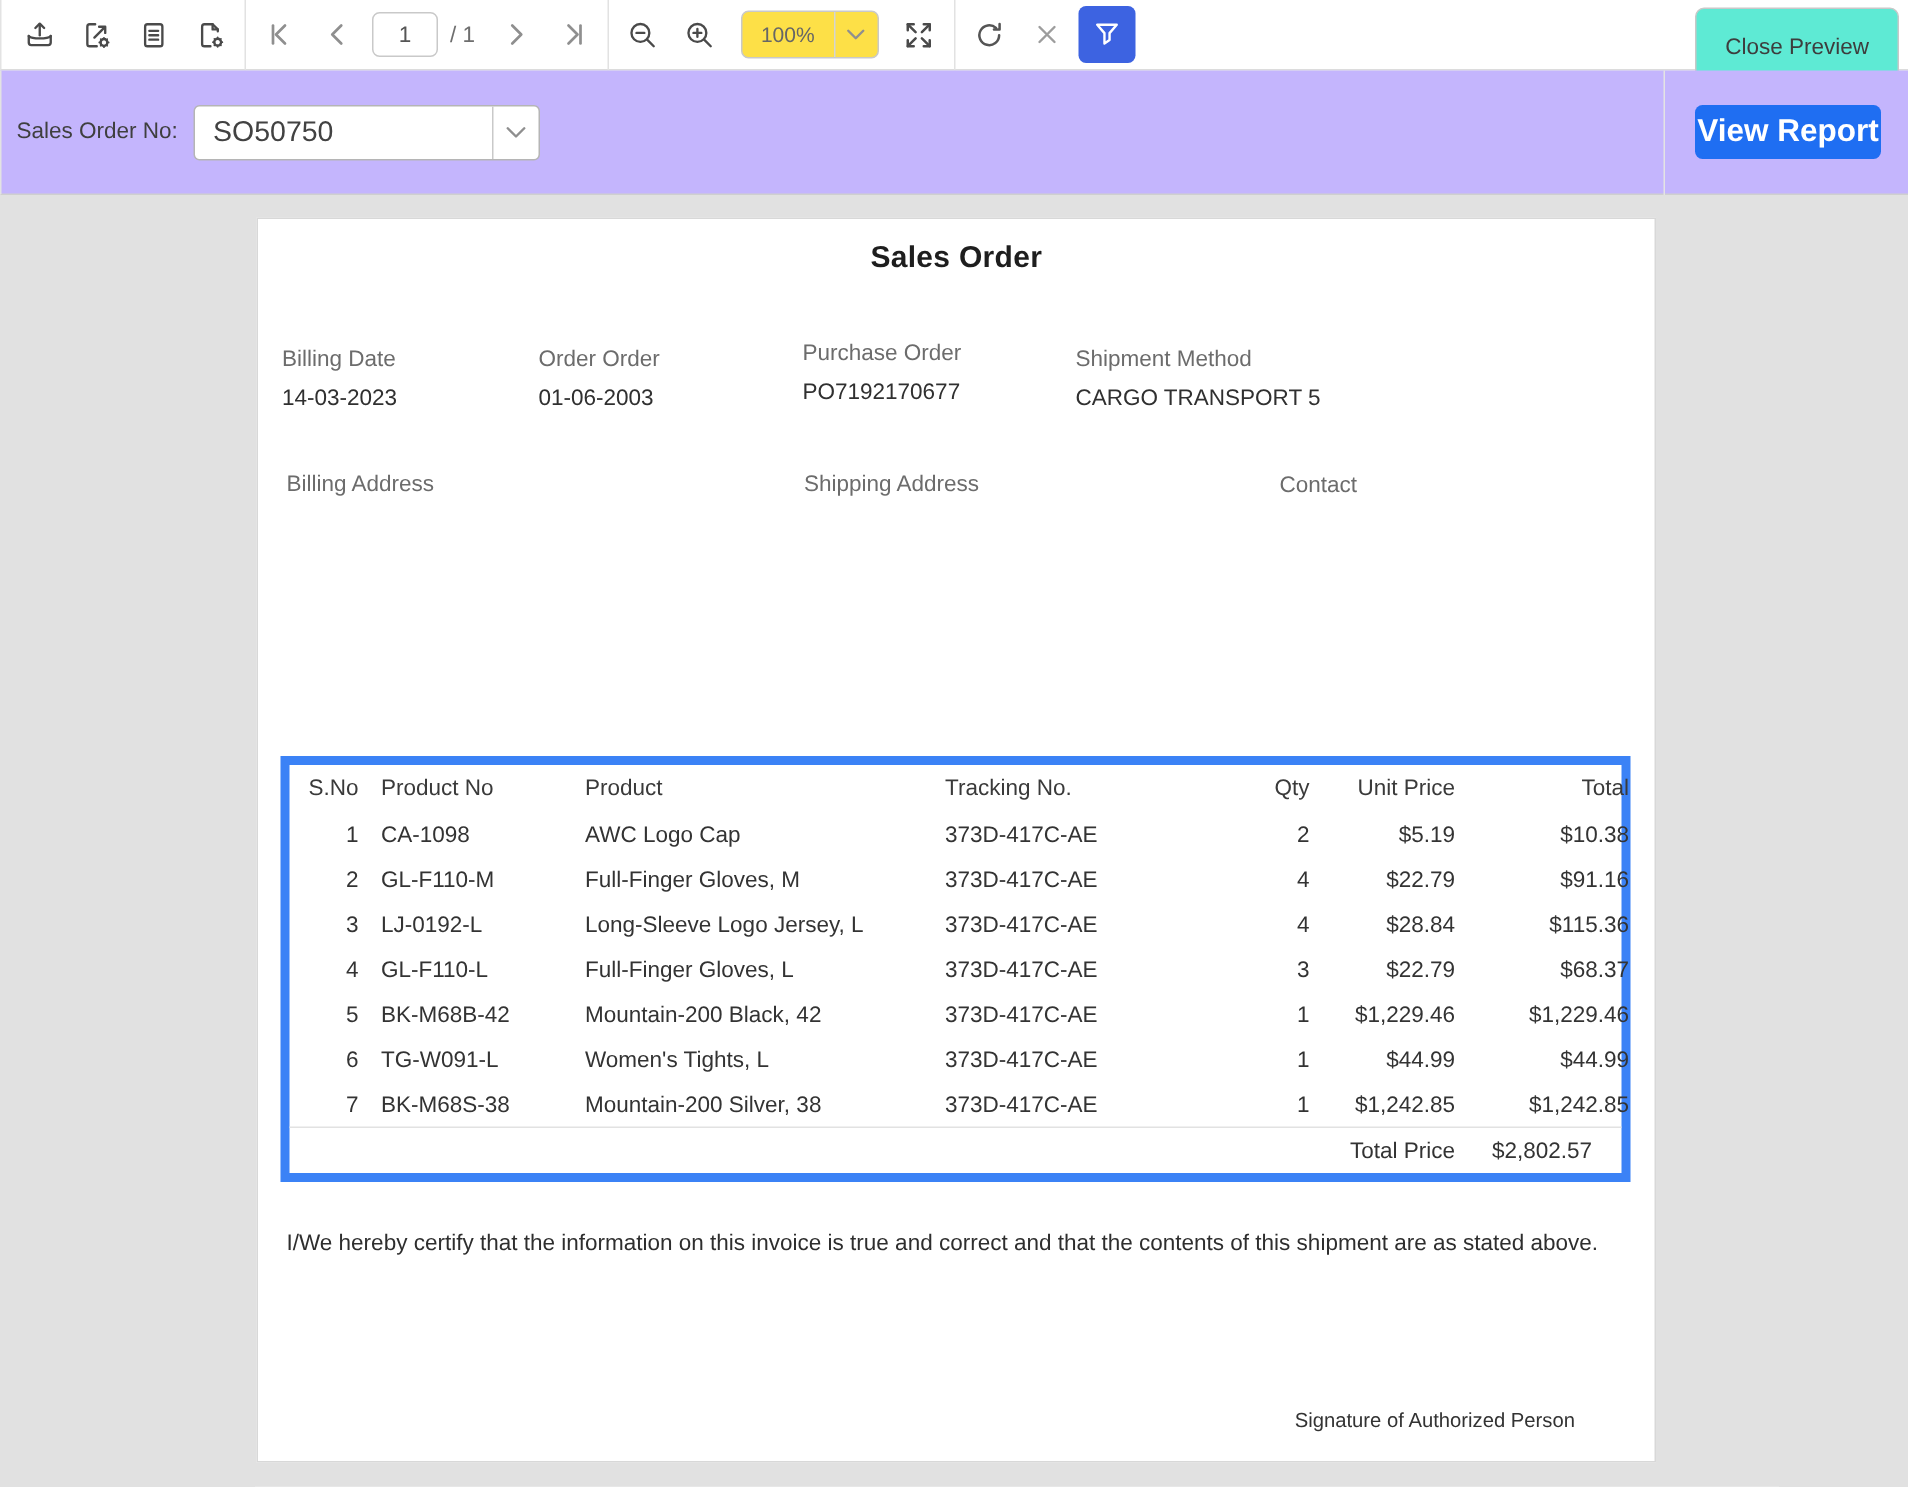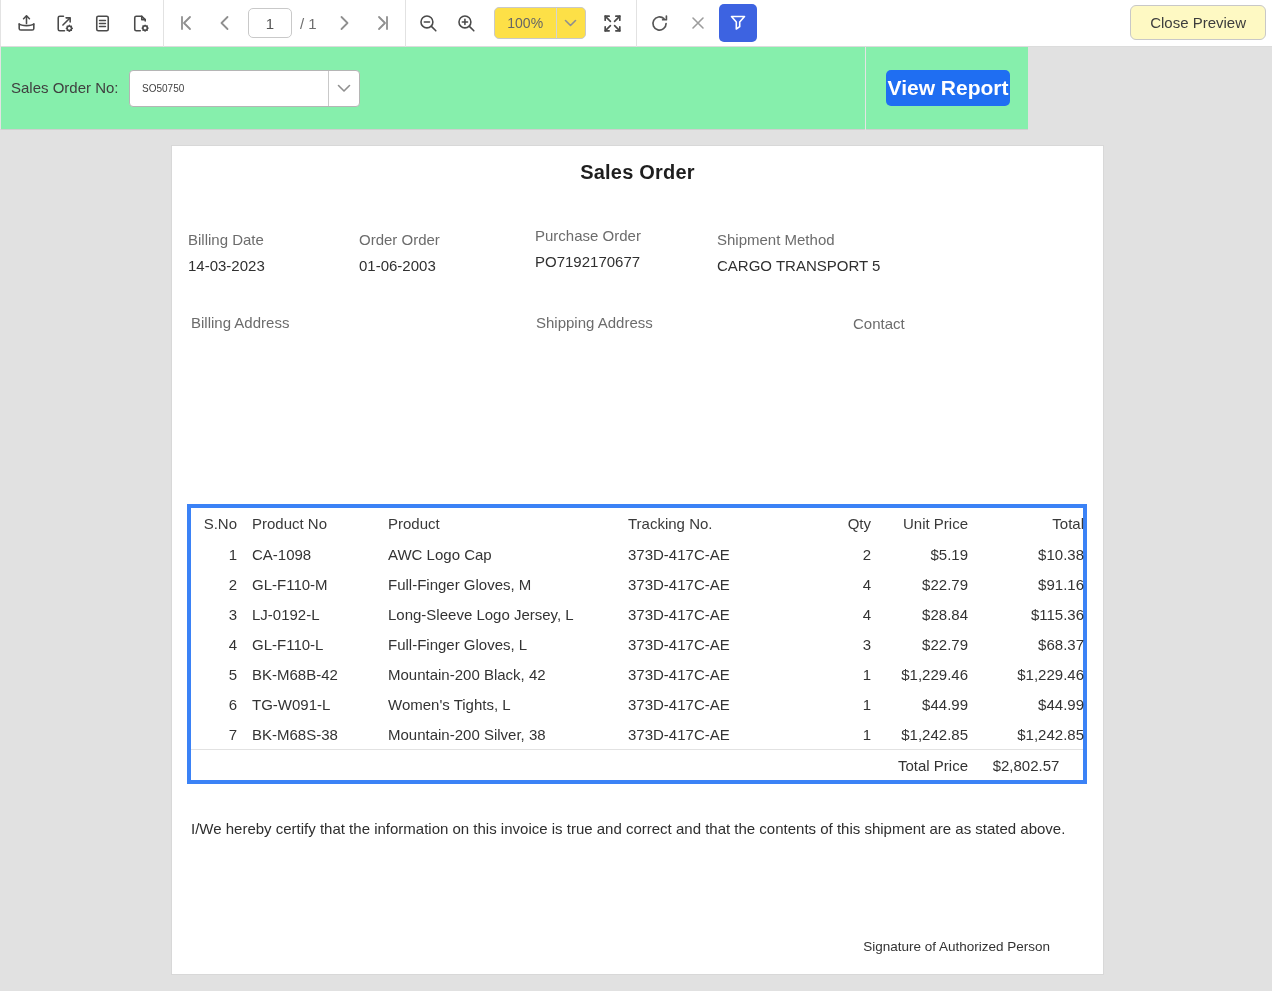--- a/index.html
+++ b/index.html
@@ -29,36 +29,36 @@
     width:92px; height:32px; border:1px solid #c9c9c9; border-radius:5px;
     display:flex; align-items:stretch; margin:0 8px; cursor:pointer; background:#fde047;
   }
   .zoom-select .zval { flex:1; display:flex; align-items:center; justify-content:center; font-size:14px; color:#666; }
   .zoom-select .zarrow { width:29px; border-left:1px solid #d4d4d4; display:flex; align-items:center; justify-content:center; }
   .filter-btn {
     width:38px; height:38px; border-radius:5px; background:#3d63e1; border:none;
     display:flex; align-items:center; justify-content:center; cursor:pointer; margin-left:2px;
   }
   .close-preview {
-    position:absolute; right:6px; top:5px; height:35px; padding:0 19px;
-    background:#fef9c3; border:1px solid #c8c8c8; border-radius:6px;
+    position:absolute; right:6px; top:5px; height:52px; padding:0 19px;
+    background:#5eead4; border:1px solid #c8c8c8; border-radius:6px;
     font-size:15px; color:#3d3d3d; cursor:pointer; font-family:"Liberation Sans", sans-serif;
   }
   
   .param-bar {
-    position:absolute; left:0; top:47px; width:1028px; height:83px;
-    background:#86efac; border-bottom:1px solid #cfcfcf; border-left:1px solid #e3e3e3;
+    position:absolute; left:0; top:47px; width:1272px; height:83px;
+    background:#c4b5fd; border-bottom:1px solid #cfcfcf; border-left:1px solid #e3e3e3;
   }
   .param-label { position:absolute; left:10px; top:32px; font-size:15px; color:#3f3f3f; }
   .param-select {
     position:absolute; left:128px; top:23px; width:231px; height:37px;
     border:1px solid #b5b5b5; border-radius:4px; background:#fff;
     display:flex; align-items:stretch; cursor:pointer;
   }
-  .param-select .pval { flex:1; display:flex; align-items:center; padding-left:12px; font-size:10px; color:#424242; }
+  .param-select .pval { flex:1; display:flex; align-items:center; padding-left:12px; font-size:19px; color:#424242; }
   .param-select .parrow { width:31px; border-left:1px solid #c9c9c9; display:flex; align-items:center; justify-content:center; }
   .param-sep { position:absolute; right:162px; top:0; width:1px; height:83px; background:#e4e4e4; }
   .view-report {
     position:absolute; right:18px; top:23px; width:124px; height:36px;
     background:#1f6ef2; color:#fff; border:none; border-radius:5px;
     font-size:21px; font-weight:bold; cursor:pointer; font-family:"Liberation Sans", sans-serif;
   }
   
   .page {
     position:absolute; left:171px; top:145px; width:933px; height:830px;
@@ -72,21 +72,21 @@
   .meta-col:nth-child(3){ width:182px; transform:translateY(-4px); }
   .meta-col:nth-child(4){ width:189px; }
   .meta-label { font-size:15px; color:#6c6c6c; }
   .meta-value { font-size:15px; color:#303030; margin-top:9px; white-space:nowrap; }
   .addr-label { font-size:15px; color:#6c6c6c; margin-bottom:11px; }
   .addr-line { font-size:15px; color:#2e2e2e; line-height:22px; }
   .addr-billing  { position:absolute; left:19px;  top:168px; }
   .addr-shipping { position:absolute; left:364px; top:168px; }
   .addr-contact  { position:absolute; left:681px; top:169px; }
   
-  .items { position:absolute; left:15px; top:358px; width:900px; border:4px solid #3b82f6; background:#fff; }
+  .items { position:absolute; left:15px; top:358px; width:900px; border:6px solid #3b82f6; background:#fff; }
   .t-row { display:grid; grid-template-columns:35px 151px 240px 180px 63px 97px 116px;
     padding:0 7px 0 11px; align-items:center; height:30px; font-size:15px; color:#333; }
   .t-row.t-head { height:31px; color:#3a3a3a; }
   .t-row .c1 { text-align:right; }
   .t-row .c2 { padding-left:15px; }
   .t-row .c5, .t-row .c6, .t-row .c7 { text-align:right; }
   .t-total { display:grid; grid-template-columns:766px 116px; padding:0 7px 0 11px;
     height:31px; align-items:center; border-top:1px solid #e2e2e2; font-size:15px; color:#333; }
   .t-total .tl { text-align:right; }
   .t-total .tv { text-align:center; }

